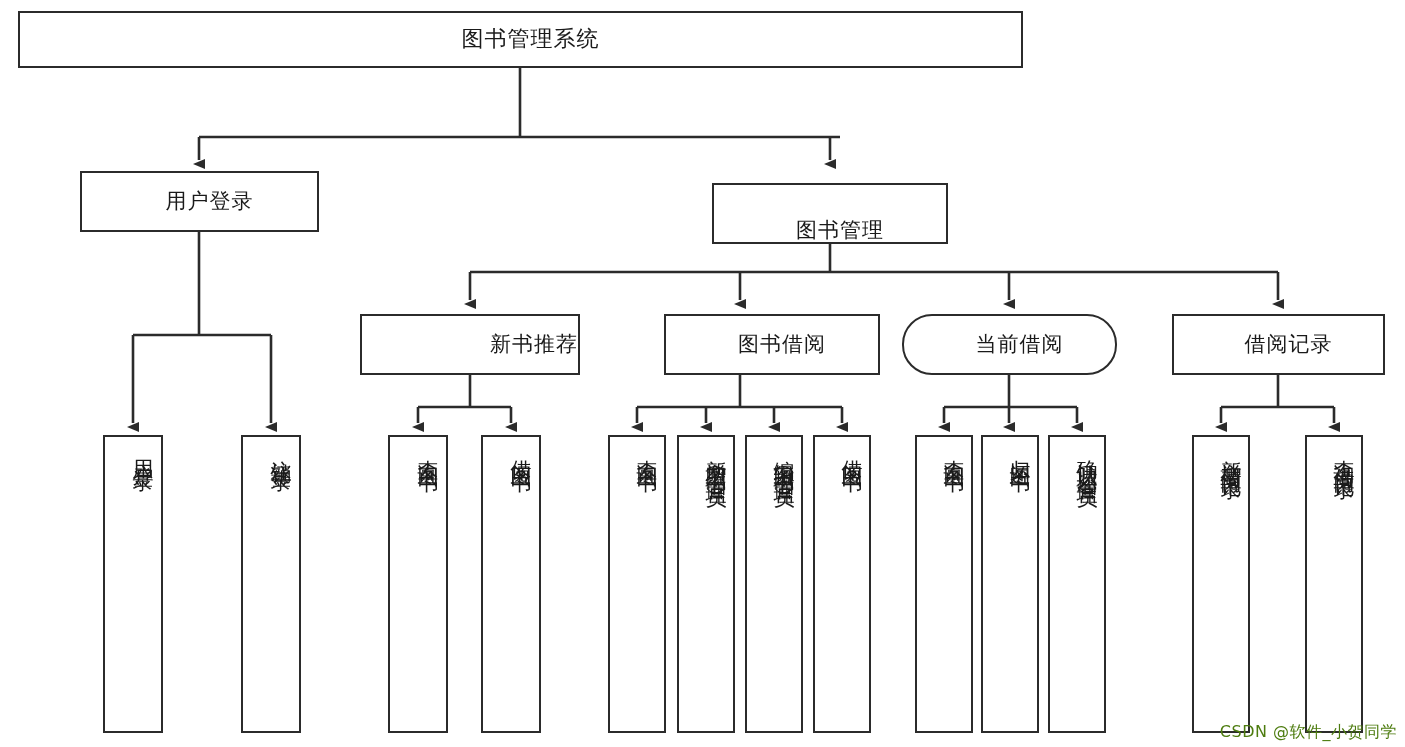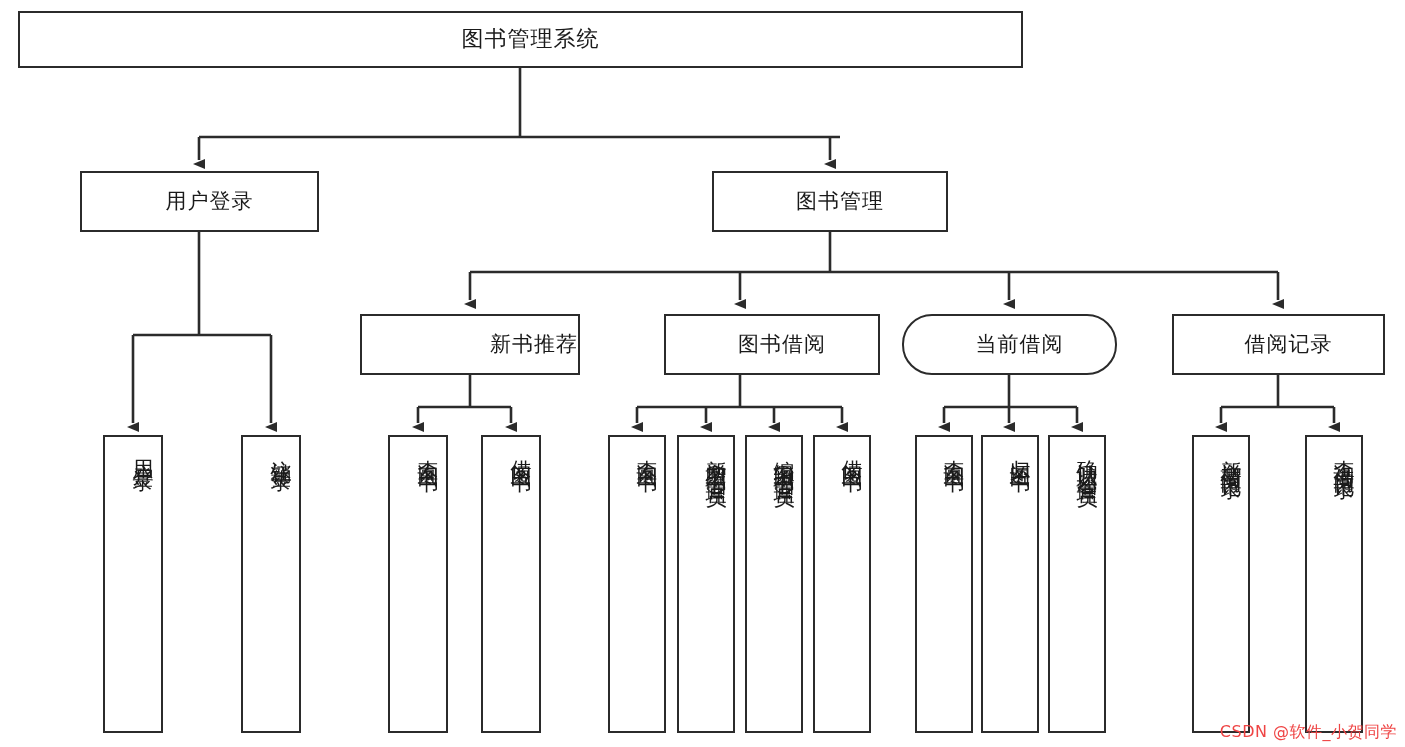--- a/index.html
+++ b/index.html
@@ -54,21 +54,21 @@
   .leaf {
     align-items: flex-start;
     justify-content: center;
     padding-top: 6px;
   }
   .watermark {
     position: absolute;
     right: 8px;
     bottom: 4px;
     font-size: 16px;
-    color: #ef4444;
+    color: #4d7c0f;
     letter-spacing: 0.5px;
     white-space: nowrap;
     user-select: none;
   }
 </style>
 </head>
 <body>
 
 <div id="canvas">
 
@@ -122,21 +122,21 @@
     </g>
   </svg>
 
   <div class="node root" style="left:18px; top:11px; width:1005px; height:57px;">
     <span class="node-h">图书管理系统</span>
   </div>
 
   <div class="node" style="left:80px; top:171px; width:239px; height:61px;">
     <span class="node-h">用户登录</span>
   </div>
-  <div class="node" style="left:712px; top:171px; width:236px; height:61px;">
+  <div class="node" style="left:712px; top:183px; width:236px; height:61px;align-items:flex-end;">
     <span class="node-h">图书管理</span>
   </div>
 
   <div class="node" style="left:360px; top:314px; width:220px; height:61px;justify-content:flex-end;">
     <span class="node-h">新书推荐</span>
   </div>
   <div class="node" style="left:632px; top:314px; width:216px; height:61px;margin-left:32px;">
     <span class="node-h">图书借阅</span>
   </div>
   <div class="node" style="left:902px; top:314px; width:215px; height:61px;border-radius:30px;">

